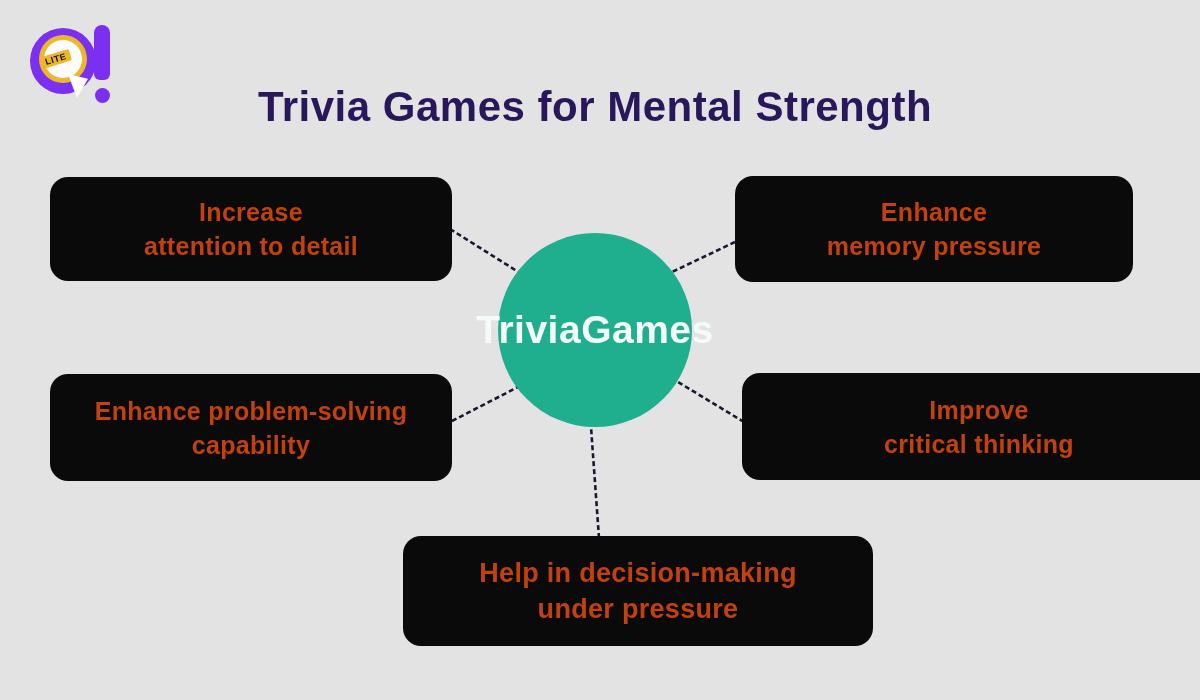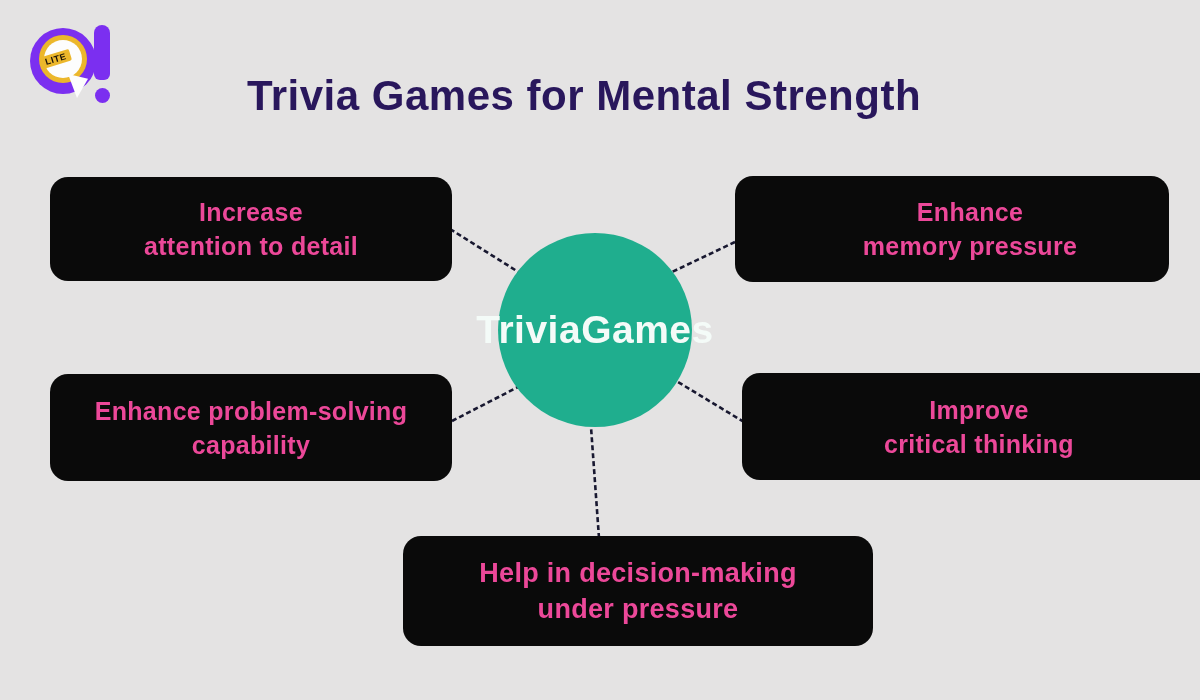--- a/index.html
+++ b/index.html
@@ -55,49 +55,49 @@
   }
   .exclaim-dot {
     position: absolute; left: 95px; top: 88px;
     width: 15px; height: 15px; border-radius: 50%;
     background: #7b2ff0;
   }
 
   
   .title {
     position: absolute; left: 0; top: 68px; width: 1160px;
-    margin: 4px;
+    margin: 15px;
     text-align: center;
     font-size: 42px; font-weight: bold;
     letter-spacing: 0.5px;
     color: #29175c;
   }
 
   
   .connectors { position: absolute; left: 0; top: 0; z-index: 1; }
   .connectors line {
     stroke: #181830; stroke-width: 2.6;
     stroke-dasharray: 5 3;
   }
 
   
   .node {
     position: absolute; z-index: 2;
     background: #0a0a0a;
     border-radius: 18px;
-    color: #ec4899;
+    color: #c2410c;
     display: flex; flex-direction: column;
     align-items: center; justify-content: center;
     text-align: left;
     font-size: 25px; font-weight: bold;
     line-height: 34px;
     letter-spacing: 0.3px;
   }
   .node.tl { left: 50px;  top: 177px; width: 402px; height: 104px; }
-  .node.tr { left: 735px; top: 176px; width: 398px; height: 106px; padding-left: 36px; }
+  .node.tr { left: 735px; top: 176px; width: 398px; height: 106px; }
   .node.ml { left: 50px;  top: 374px; width: 402px; height: 107px; }
   .node.mr { left: 742px; top: 373px; width: 474px; height: 107px; }
   .node.b  { left: 365px; top: 536px; width: 470px; height: 110px; font-size: 27px; line-height: 36px; margin-left: 38px; }
 
   
   .center-circle {
     position: absolute; z-index: 2;
     left: 498px; top: 233px;
     width: 194px; height: 194px;
     border-radius: 50%;

